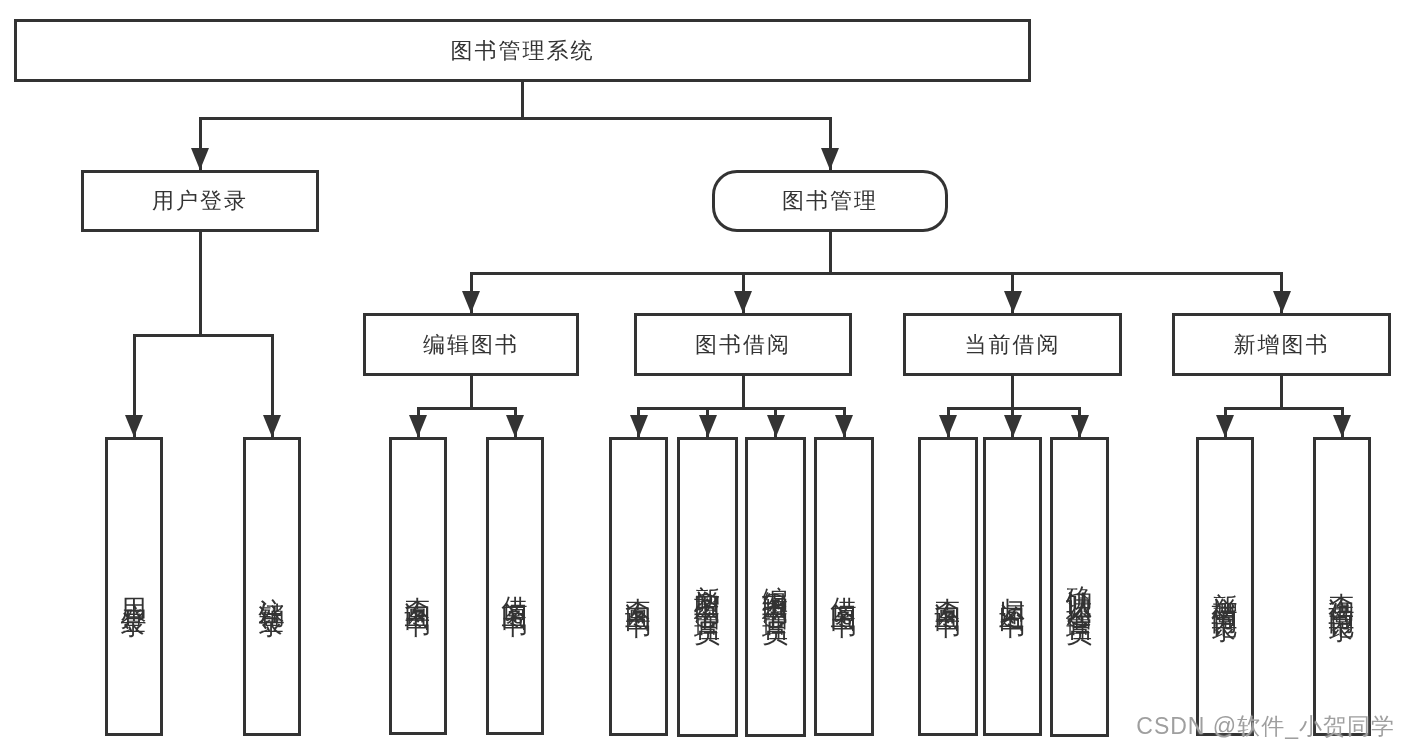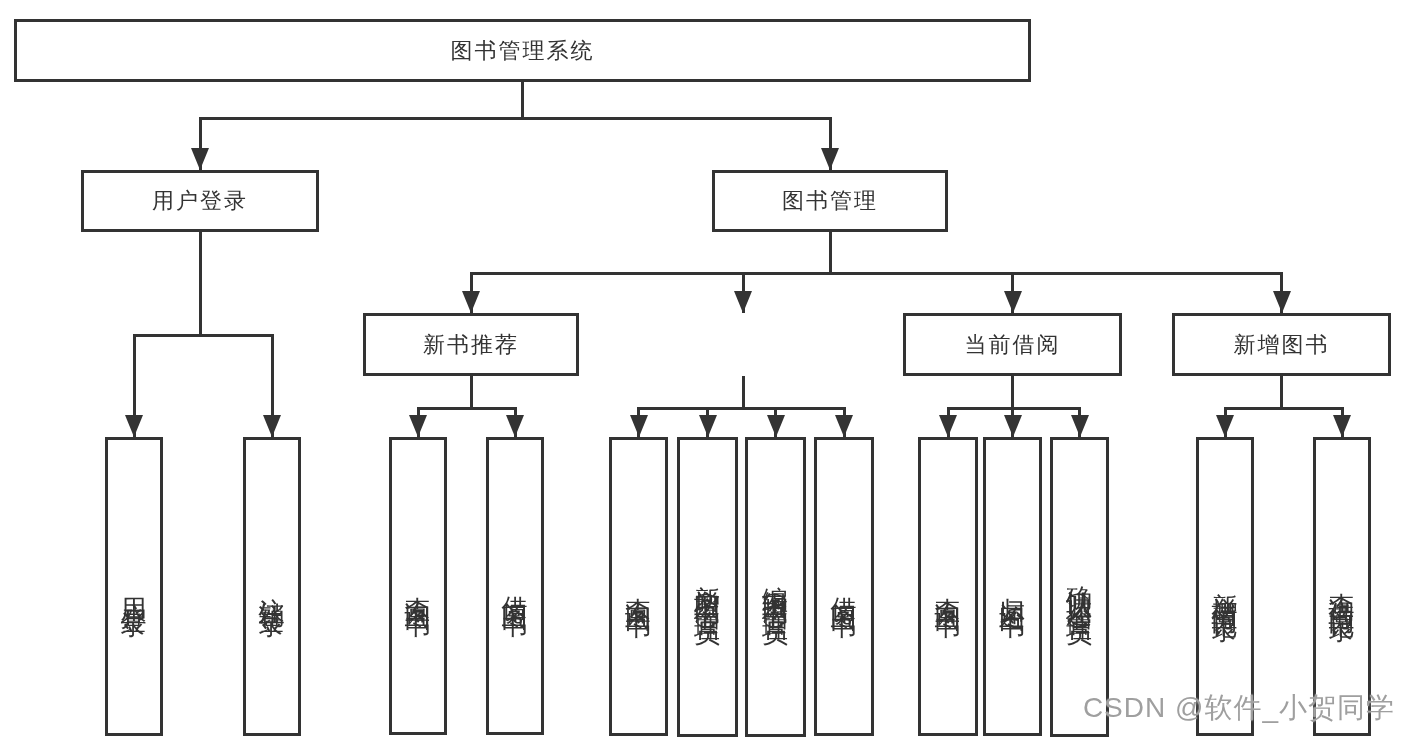--- a/index.html
+++ b/index.html
@@ -44,22 +44,22 @@
     height: 0;
     border-left: 9px solid transparent;
     border-right: 9px solid transparent;
     border-top: 22px solid var(--line, #333333);
     z-index: 1;
   }
 
   #watermark {
     position: absolute;
     right: 10px;
-    top: 689px;
-    font-size: 28px;
+    top: 711px;
+    font-size: 23px;
     letter-spacing: 1px;
     color: var(--watermark, #9f9f9f);
     z-index: 3;
     text-shadow: 0 0 2px rgba(255,255,255,0.9);
     white-space: nowrap;
   }
 </style>
 </head>
 <body>
 
@@ -116,31 +116,34 @@
     <div class="line" style="left: 1223.5px; top: 407px; width: 3px; height: 30px;"></div>
     <div class="arrow" style="left: 1216px; top: 415px;"></div>
     <div class="line" style="left: 1340.5px; top: 407px; width: 3px; height: 30px;"></div>
     <div class="arrow" style="left: 1333px; top: 415px;"></div>
     <div class="node" style="left: 14px; top: 13px; width: 1017px; height: 63px; margin-top: 6px;">
       <span>图书管理系统</span>
     </div>
     <div class="node" style="left: 81px; top: 170px; width: 238px; height: 62px;">
       <span>用户登录</span>
     </div>
-    <div class="node" style="left: 712px; top: 170px; width: 236px; height: 62px;">
+    <div class="node" style="left: 712px; top: 170px; width: 236px; height: 62px; border-radius: 25px;">
       <span>图书管理</span>
     </div>
     <div class="node v" style="left: 105px; top: 437px; width: 58px; height: 299px;">
       <span>用户登录</span>
     </div>
     <div class="node v" style="left: 243px; top: 437px; width: 58px; height: 299px;">
       <span>注销登录</span>
     </div>
     <div class="node" style="left: 363px; top: 313px; width: 216px; height: 63px;">
-      <span>新书推荐</span>
+      <span>编辑图书</span>
+    </div>
+    <div class="node" style="left: 634px; top: 313px; width: 218px; height: 63px;">
+      <span>图书借阅</span>
     </div>
     <div class="node" style="left: 903px; top: 313px; width: 219px; height: 63px; font-family: Liberation Serif, serif;">
       <span>当前借阅</span>
     </div>
     <div class="node" style="left: 1172px; top: 313px; width: 219px; height: 63px;">
       <span>新增图书</span>
     </div>
     <div class="node v" style="left: 389px; top: 437px; width: 58px; height: 298px;">
       <span>查询图书</span>
     </div>

